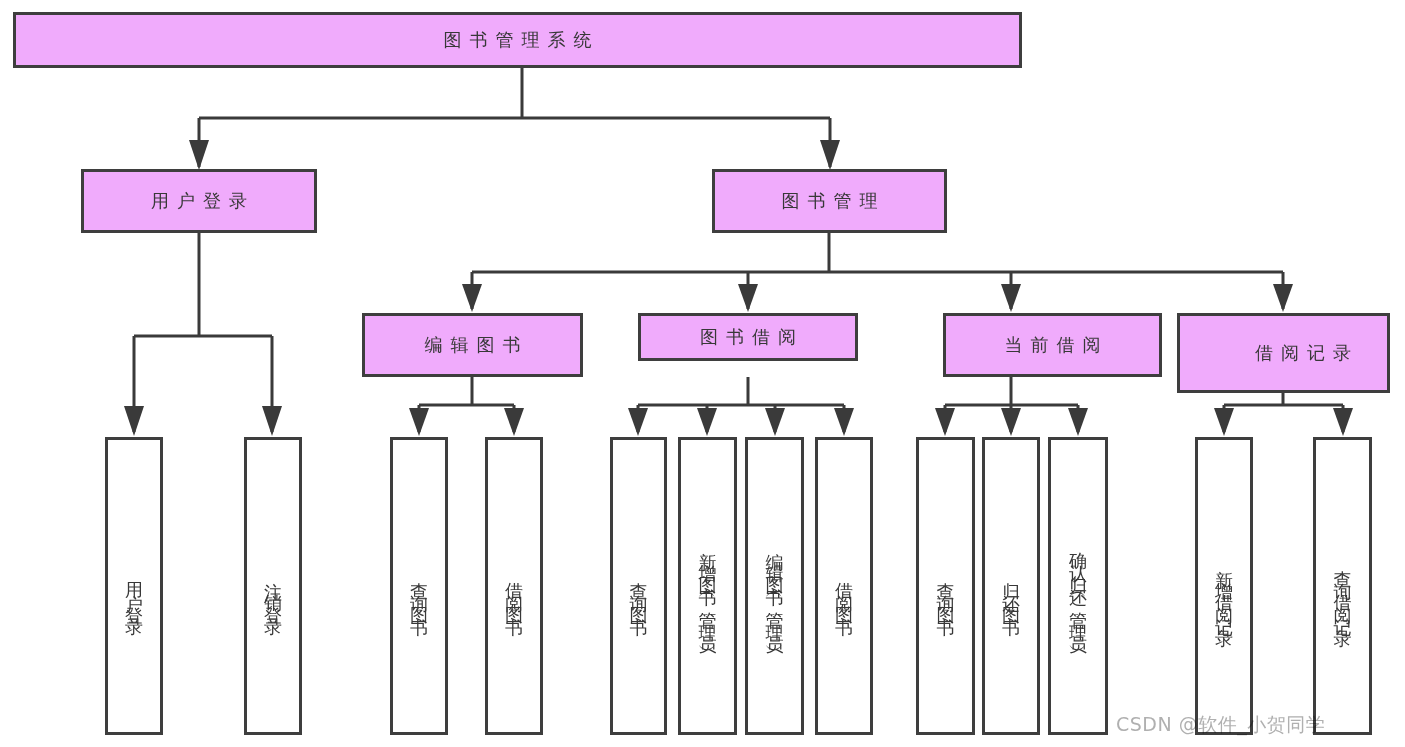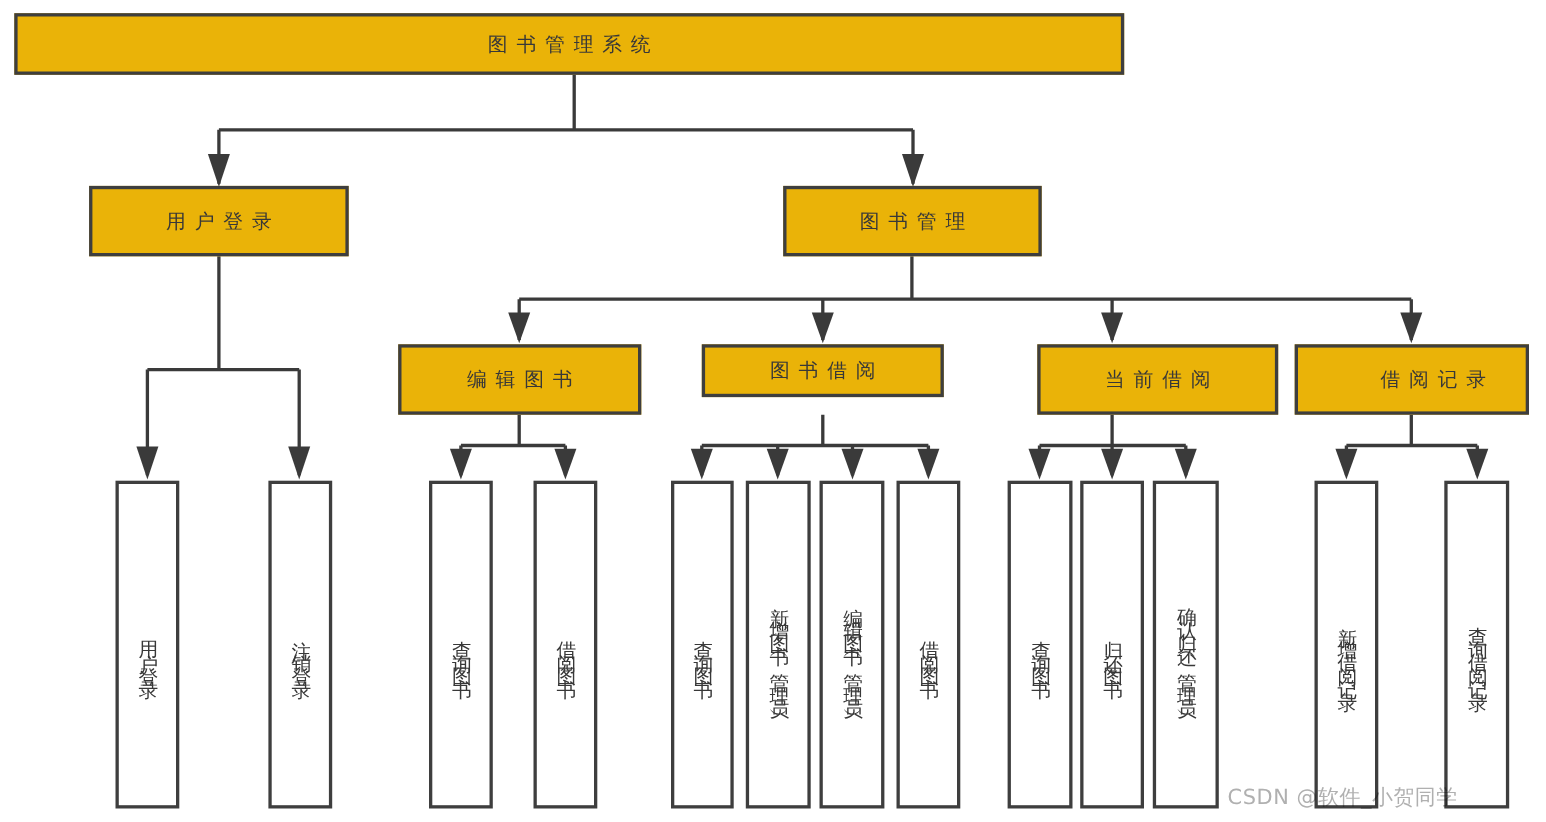--- a/index.html
+++ b/index.html
@@ -11,21 +11,21 @@
   }
   html,body{margin:0;padding:0;background:var(--bg);}
   #canvas{
     position:relative;width:1405px;height:747px;background:var(--bg);
     font-family:"DejaVu Sans",sans-serif;color:var(--text);overflow:hidden;
   }
   .connectors{position:absolute;left:0;top:0;width:1405px;height:747px;}
   .connectors path{stroke:var(--line);stroke-width:3;fill:none;}
   .connectors polygon{fill:var(--line);stroke:none;}
   .hbox{
-    position:absolute;box-sizing:border-box;background:#eab308;
+    position:absolute;box-sizing:border-box;background:#f0abfc;
     border:3px solid var(--box-border);
     display:flex;align-items:center;justify-content:center;
     font-size:18px;letter-spacing:8px;
   }
   .hbox span{margin-inline-end:-8px;white-space:nowrap;}
   .vbox{
     position:absolute;box-sizing:border-box;background:#fff;
     border:3px solid var(--box-border);
     display:flex;align-items:center;justify-content:center;
     writing-mode:vertical-rl;
@@ -100,21 +100,21 @@
 
   <div class="hbox" style="left:362px;top:313px;width:221px;height:64px;">
     <span>编辑图书</span>
   </div>
   <div class="hbox" style="left:638px;top:313px;width:220px;height:48px;">
     <span>图书借阅</span>
   </div>
   <div class="hbox" style="left:902px;top:313px;width:219px;height:64px;margin-left:41px;">
     <span>当前借阅</span>
   </div>
-  <div class="hbox" style="left:1177px;top:313px;width:213px;height:64px;padding-left:39px;">
+  <div class="hbox" style="left:1177px;top:313px;width:213px;height:80px;padding-left:39px;">
     <span>借阅记录</span>
   </div>
 
   <div class="vbox" style="left:105px;width:58px;">
     <span>用户登录</span>
   </div>
   <div class="vbox" style="left:244px;width:58px;">
     <span>注销登录</span>
   </div>
 

